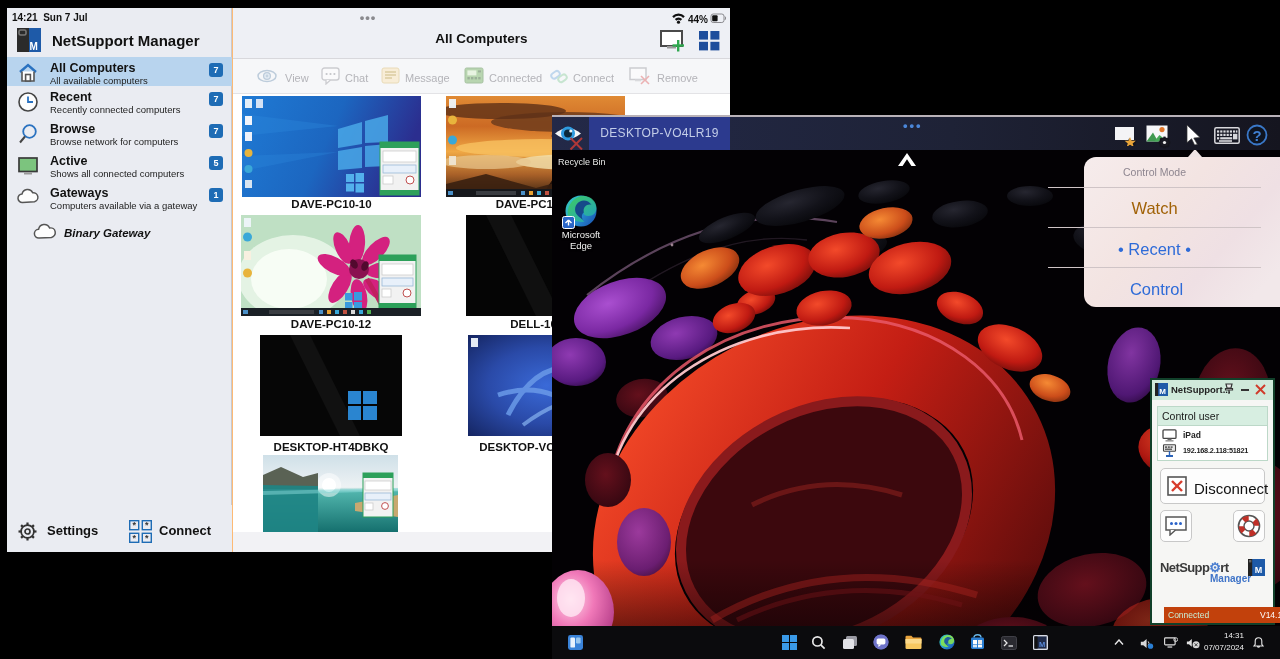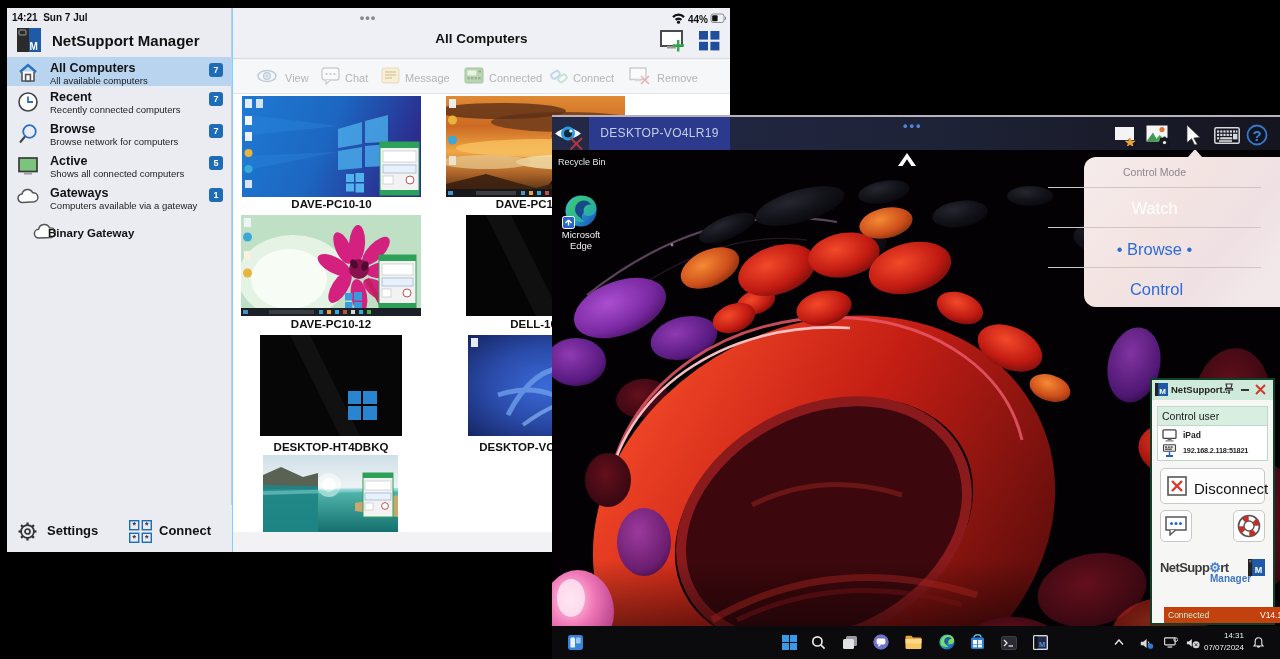--- a/index.html
+++ b/index.html
@@ -3,21 +3,21 @@
 <meta charset="utf-8">
 <style>
   * { margin:0; padding:0; box-sizing:border-box; }
   html,body { width:1280px; height:659px; background:#000; overflow:hidden;
     font-family:"Liberation Sans", sans-serif; }
   .abs { position:absolute; }
   #stage { position:relative; width:1280px; height:659px; background:#000; }
 
   
   #app { position:absolute; left:7px; top:8px; width:723px; height:544px;
-    background:#7dd3fc; border-radius:3px; }
+    background:#fdba74; border-radius:3px; }
 
   
   #sidebar { position:absolute; left:0; top:0; width:225px; height:544px;
     background:#eaecf2; border-right:1px solid #c9c9ce; }
   .srow { position:absolute; left:0; width:225px; }
   .srow .ic { position:absolute; left:10px; top:5px; }
   .srow .t1 { position:absolute; left:43px; top:4px; font-size:12.5px; font-weight:bold; color:#111; }
   .srow .t2 { position:absolute; left:43px; top:18px; font-size:9.5px; color:#222; }
   .badge { position:absolute; left:202px; width:14px; height:14px; background:#1e6cb5;
     border-radius:3px; color:#fff; font-size:9px; font-weight:bold; text-align:center; line-height:14px; }
@@ -120,21 +120,21 @@
               <path d="M5.5 15.5 a4.3 4.3 0 0 1 -0.4 -8.6 a5.6 5.6 0 0 1 10.6 -1.2 a4.6 4.6 0 0 1 1.8 9.0 z" fill="#fdfdfd" stroke="#555" stroke-width="1.5"></path>
             </svg></div>
         <div class="t1">Gateways</div>
           <div class="t2">Computers available via a gateway</div>
         <div class="badge" style="top:6px;">1</div>
       </div>
       <div class="srow" style="top:210px;height:28px;">
         <div class="ic" style="left:26px;"><svg width="24" height="19" viewBox="0 0 24 19">
               <path d="M6 15 a4.4 4.4 0 0 1 -0.4 -8.8 a5.8 5.8 0 0 1 11 -1.2 a4.7 4.7 0 0 1 1.8 9.4 z" fill="#fdfdfd" stroke="#555" stroke-width="1.5"></path>
             </svg></div>
-        <div class="t1" style="left:41px;top:9px;font-size:11.5px;">Binary Gateway</div>
+        <div class="t1" style="left:57px;top:9px;font-size:11.5px;font-style:italic;">Binary Gateway</div>
       </div>
 
       <div id="sfoot">
         <div class="abs" style="left:10px;top:16px;">
           <svg width="21" height="21" viewBox="0 0 21 21">
             <g fill="none" stroke="#333" stroke-width="1.7">
               <circle cx="10.5" cy="10.5" r="6.4"></circle>
               <circle cx="10.5" cy="10.5" r="2.5"></circle>
             </g>
             <g stroke="#333" stroke-width="2.2">
@@ -732,23 +732,23 @@
                 <stop offset="0.45" stop-color="#f3e4e2"></stop>
                 <stop offset="0.75" stop-color="#efe0e4"></stop>
                 <stop offset="1" stop-color="#f2e8ea"></stop>
             </linearGradient>
           </defs>
           <path d="M104 10 L111 2 L118 10 Z" fill="#efe4e4"></path>
           <rect x="0" y="10" width="213" height="150" rx="12" fill="url(#pop)"></rect>
         </svg>
         <div class="abs" style="left:0;top:9px;width:213px;text-align:center;font-size:10.5px;color:#8e8690;">Control Mode</div>
         <div class="abs" style="left:0;top:30px;width:213px;height:1px;background:#cfc4c6;"></div>
-        <div class="abs" style="left:0;top:42px;width:213px;text-align:center;font-size:16.5px;color:#ffffff;">Watch</div>
+        <div class="abs" style="left:0;top:42px;width:213px;text-align:center;font-size:16.5px;color:#a16207;">Watch</div>
         <div class="abs" style="left:0;top:70px;width:213px;height:1px;background:#cfc4c6;"></div>
-        <div class="abs" style="left:0;top:83px;width:213px;text-align:center;font-size:16.5px;color:#2e6bd8;">• Browse •</div>
+        <div class="abs" style="left:0;top:83px;width:213px;text-align:center;font-size:16.5px;color:#2e6bd8;">• Recent •</div>
         <div class="abs" style="left:0;top:110px;width:213px;height:1px;background:#cfc4c6;"></div>
         <div class="abs" style="left:0;top:123px;width:217px;text-align:center;font-size:16.5px;color:#2e6bd8;">Control</div>
       </div>
 
       
       <div class="abs" style="left:598px;top:228px;width:125px;height:247px;background:#f6f6f4;border:2px solid #11402a;z-index:6;">
 
         <div class="abs" style="left:0;top:0;width:121px;height:20px;background:#cfe9da;">
           <svg width="13" height="13" viewBox="0 0 13 13" style="position:absolute;left:3px;top:3px;">
               <rect width="13" height="13" fill="#1e5aa8"></rect>

